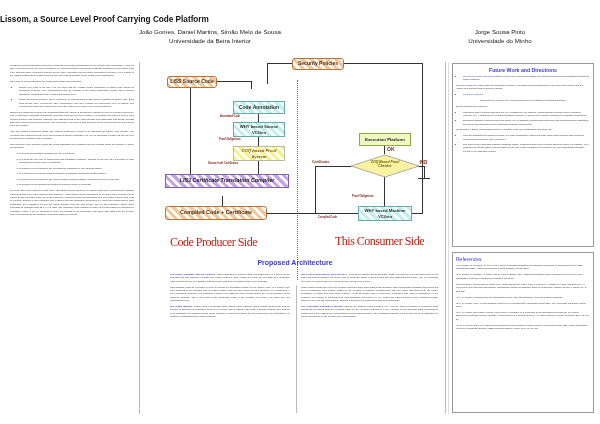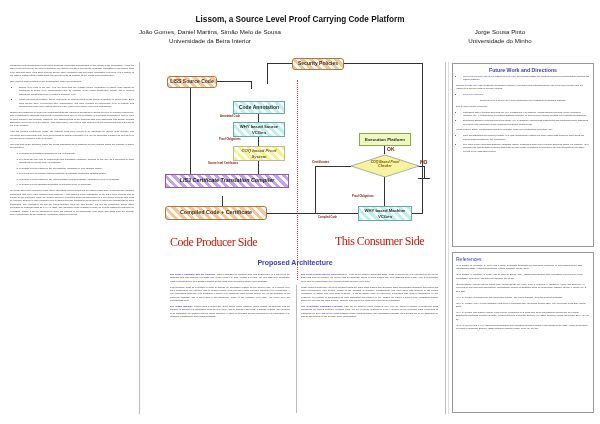--- a/index.html
+++ b/index.html
@@ -1,18 +1,18 @@
 <!DOCTYPE html>
 <html><head>
 <meta charset="utf-8">
 <style>
   html, body { margin:0; padding:0; }
   body { width:600px; height:424px; background:#ffffff; position:relative; overflow:hidden; font-family:"Liberation Sans", sans-serif; color:#111; }
   .abs { position:absolute; }
-  .title { left:0; width:600px; top:15px; text-align:center; font-weight:bold; font-size:8.2px; color:#111; }
+  .title { left:0; width:600px; top:15px; font-weight:bold; font-size:8.2px; color:#111; }
   .auth { font-size:6.2px; color:#222; text-align:center; line-height:8.5px; }
   .auth1 { left:100px; width:220px; top:28px; }
   .auth2 { left:420px; width:160px; top:28px; }
   .col-text { font-size:2.35px; line-height:3.4px; color:#333; text-align:justify; }
   .col-text p { margin:0 0 2.4px 0; }
   .col-text ul, .col-text ol { margin:0 0 2.4px 0; padding-left:9px; }
   .col-text li { margin-bottom:2.2px; }
   .vline { background:#bbb; width:1px; }
   .box { position:absolute; font-weight:bold; font-size:5px; text-align:center; display:flex; align-items:center; justify-content:center; border:1px solid #888; color:#4a2a0a; line-height:5.5px; }
   .box.checker { background:repeating-linear-gradient(45deg,#f3c79a 0 3px,#fff 3px 6px); border-color:#b8733a; border-radius:3px; }

